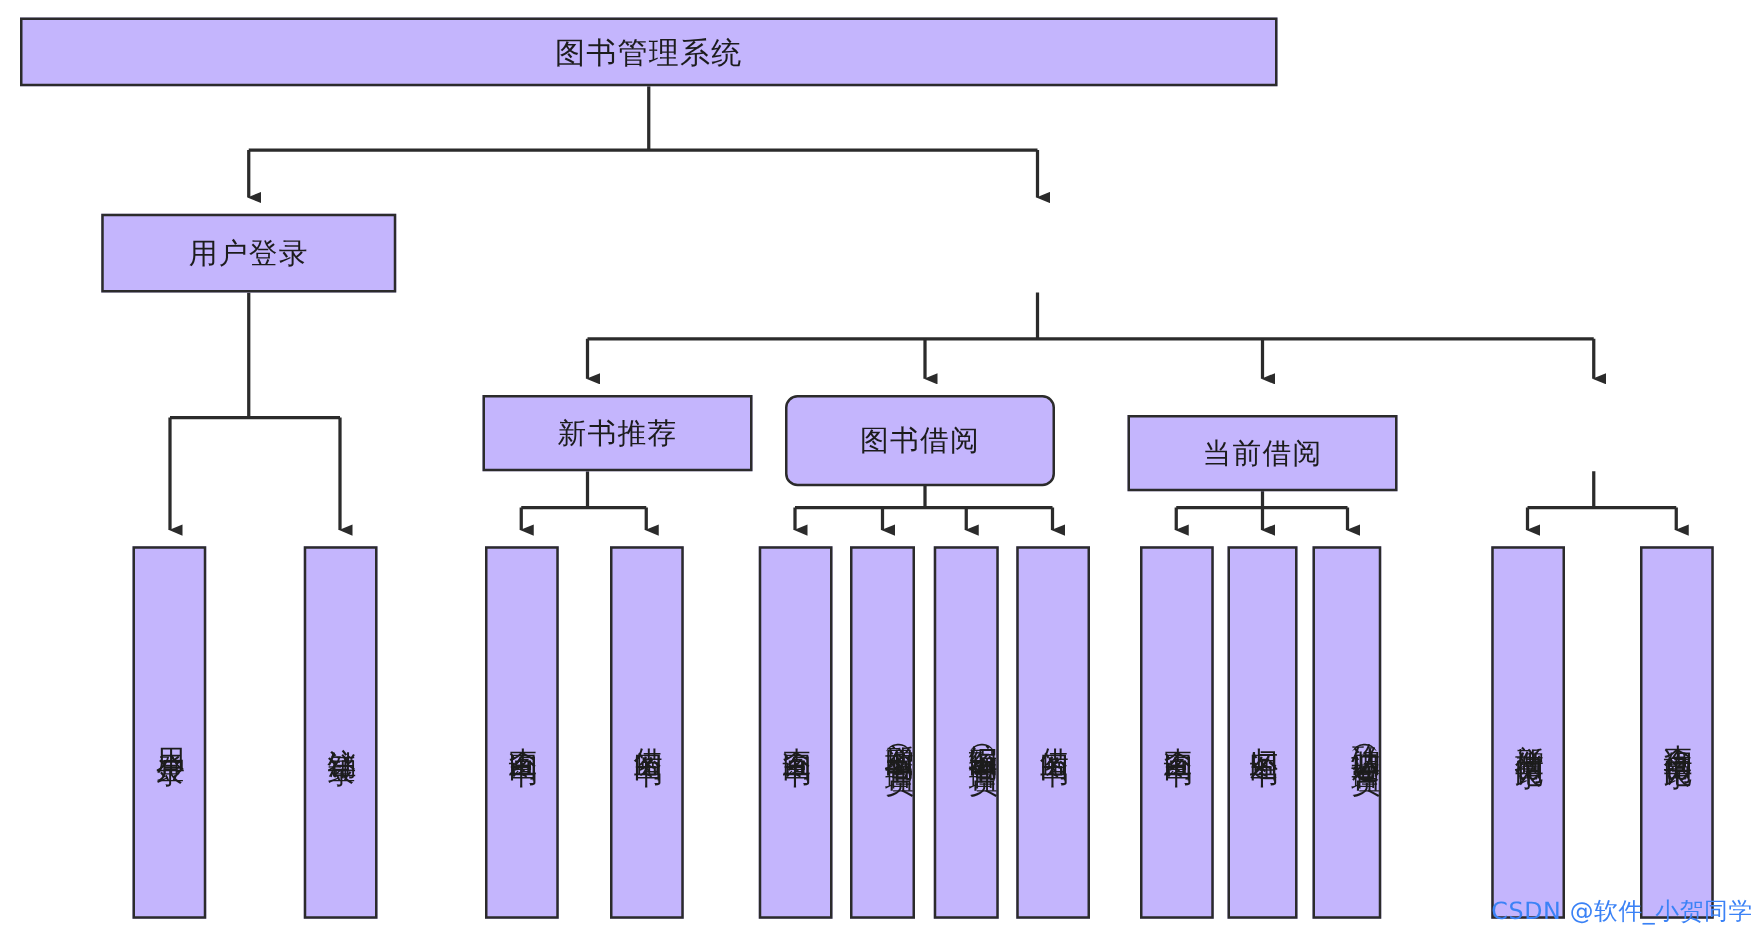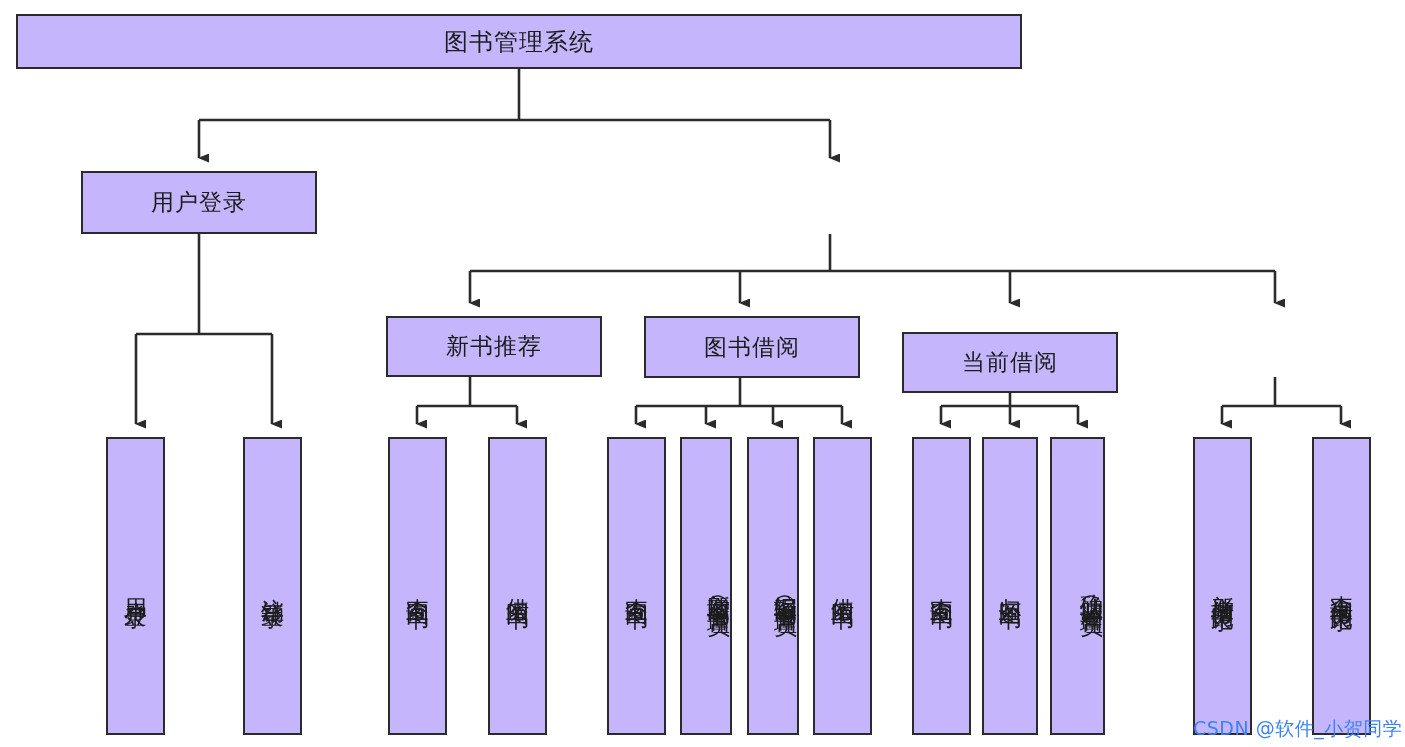--- a/index.html
+++ b/index.html
@@ -115,21 +115,21 @@
       <path d="M1222,406 L1222,424" marker-end="url(#arw)"></path>
       <path d="M1341,406 L1341,424" marker-end="url(#arw)"></path>
     </g>
   </svg>
 
   <div class="node horiz root" style="left:16px;top:14px;width:1006px;height:55px;">图书管理系统</div>
 
   <div class="node horiz" style="left:81px;top:171px;width:236px;height:63px;">用户登录</div>
 
   <div class="node horiz" style="left:362px;top:316px;width:216px;height:61px;margin-left:24px;">新书推荐</div>
-  <div class="node horiz" style="left:644px;top:316px;width:216px;height:62px;">图书借阅</div>
+  <div class="node horiz" style="left:628px;top:316px;width:216px;height:73px;border-radius:10px;">图书借阅</div>
   <div class="node horiz" style="left:902px;top:332px;width:216px;height:61px;">当前借阅</div>
 
   <div class="node vert" style="left:106px;top:437px;width:59px;height:298px;">用户登录</div>
   <div class="node vert" style="left:243px;top:437px;width:59px;height:298px;">注销登录</div>
 
   <div class="node vert" style="left:388px;top:437px;width:59px;height:298px;">查询图书</div>
   <div class="node vert" style="left:488px;top:437px;width:59px;height:298px;">借阅图书</div>
 
   <div class="node vert" style="left:607px;top:437px;width:59px;height:298px;">查询图书</div>
   <div class="node vert toppad" style="left:680px;top:437px;width:52px;height:298px;">新增图书（管理员）</div>

